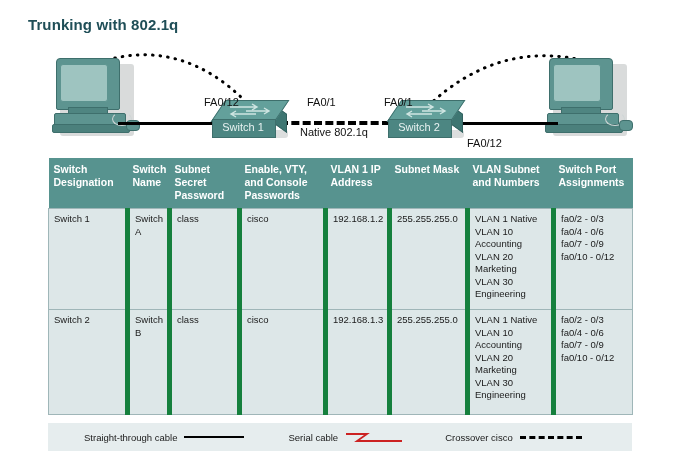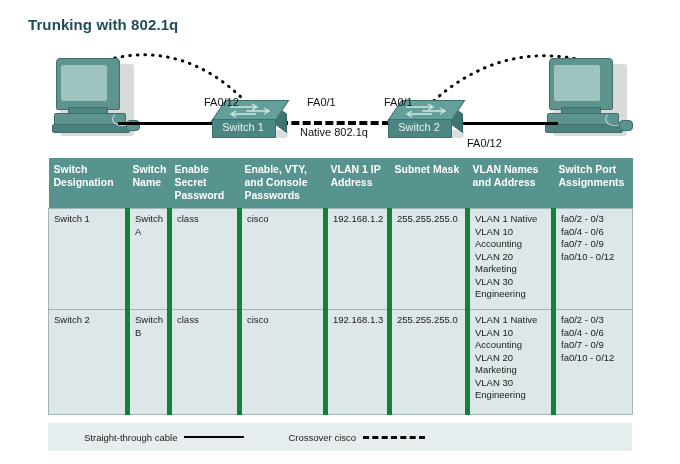--- a/index.html
+++ b/index.html
@@ -233,25 +233,25 @@
         <col style="width:86px">
       <col style="width:64px">
         <col style="width:78px">
         <col style="width:86px">
         <col style="width:79px">
     </colgroup>
     <thead>
       <tr>
         <th>Switch Designation</th>
         <th>Switch Name</th>
-        <th>Enable Secret Password</th>
+        <th>Subnet Secret Password</th>
         <th>Enable, VTY, and Console Passwords</th>
         <th>VLAN 1 IP Address</th>
         <th>Subnet Mask</th>
-        <th>VLAN Names and Address</th>
+        <th>VLAN Subnet and Numbers</th>
         <th>Switch Port Assignments</th>
       </tr>
     </thead>
     <tbody>
       <tr class="r1">
         <td>Switch 1</td>
         <td>Switch A</td>
         <td>class</td>
         <td>cisco</td>
         <td>192.168.1.2</td>
@@ -297,18 +297,24 @@
       </tr>
     </tbody>
   </table>
 
   <div class="legend">
     <div class="item">
       <span class="lt">Straight-through cable</span>
       <span class="lg-solid"></span>
     </div>
     <div class="item">
+      <span class="lt">Serial cable</span>
+      <svg class="lg-serial" viewBox="0 0 58 12">
+        <path d="M1 3 L22 3 L12 10 L34 10 L46 10 L57 10" fill="none" stroke="#cc2222" stroke-width="1.8"></path>
+      </svg>
+    </div>
+    <div class="item">
       <span class="lt">Crossover cisco</span>
       <span class="lg-dashed"></span>
     </div>
   </div>
 
 </div>
 
 </body></html>

